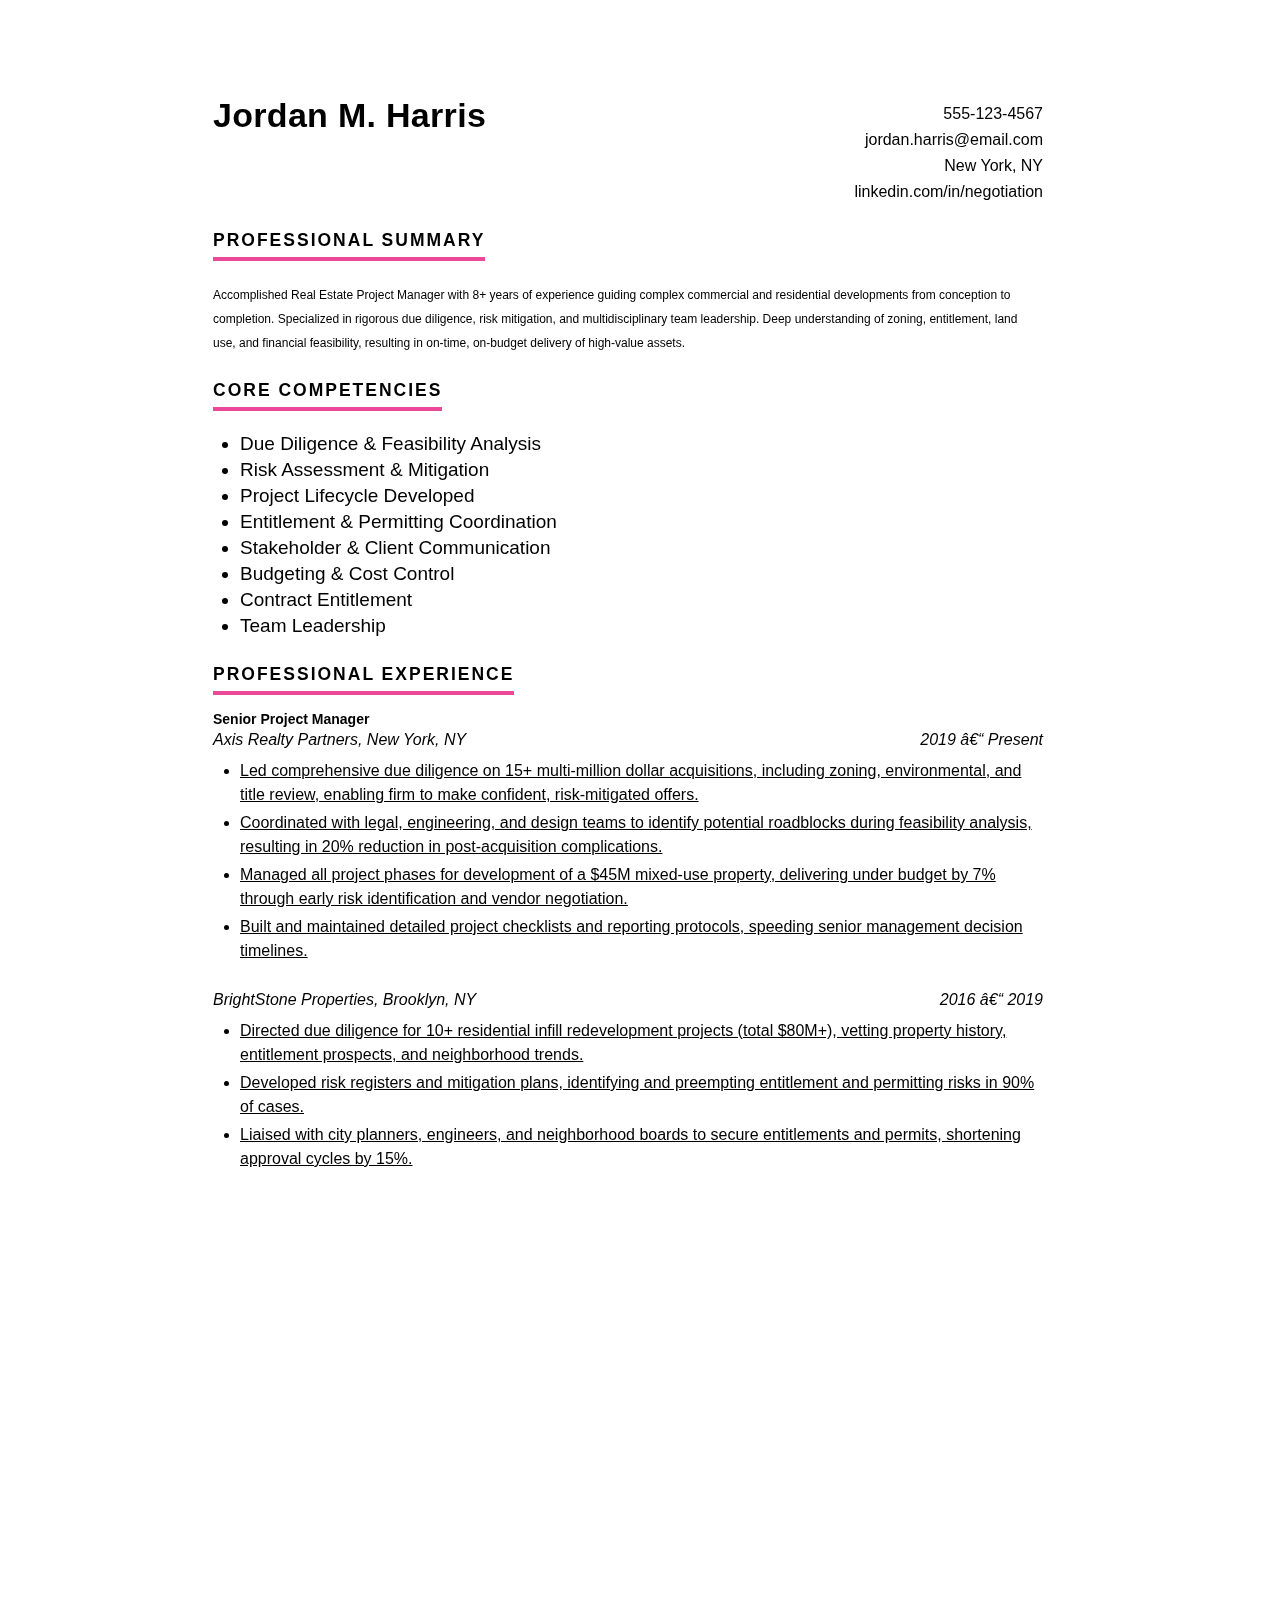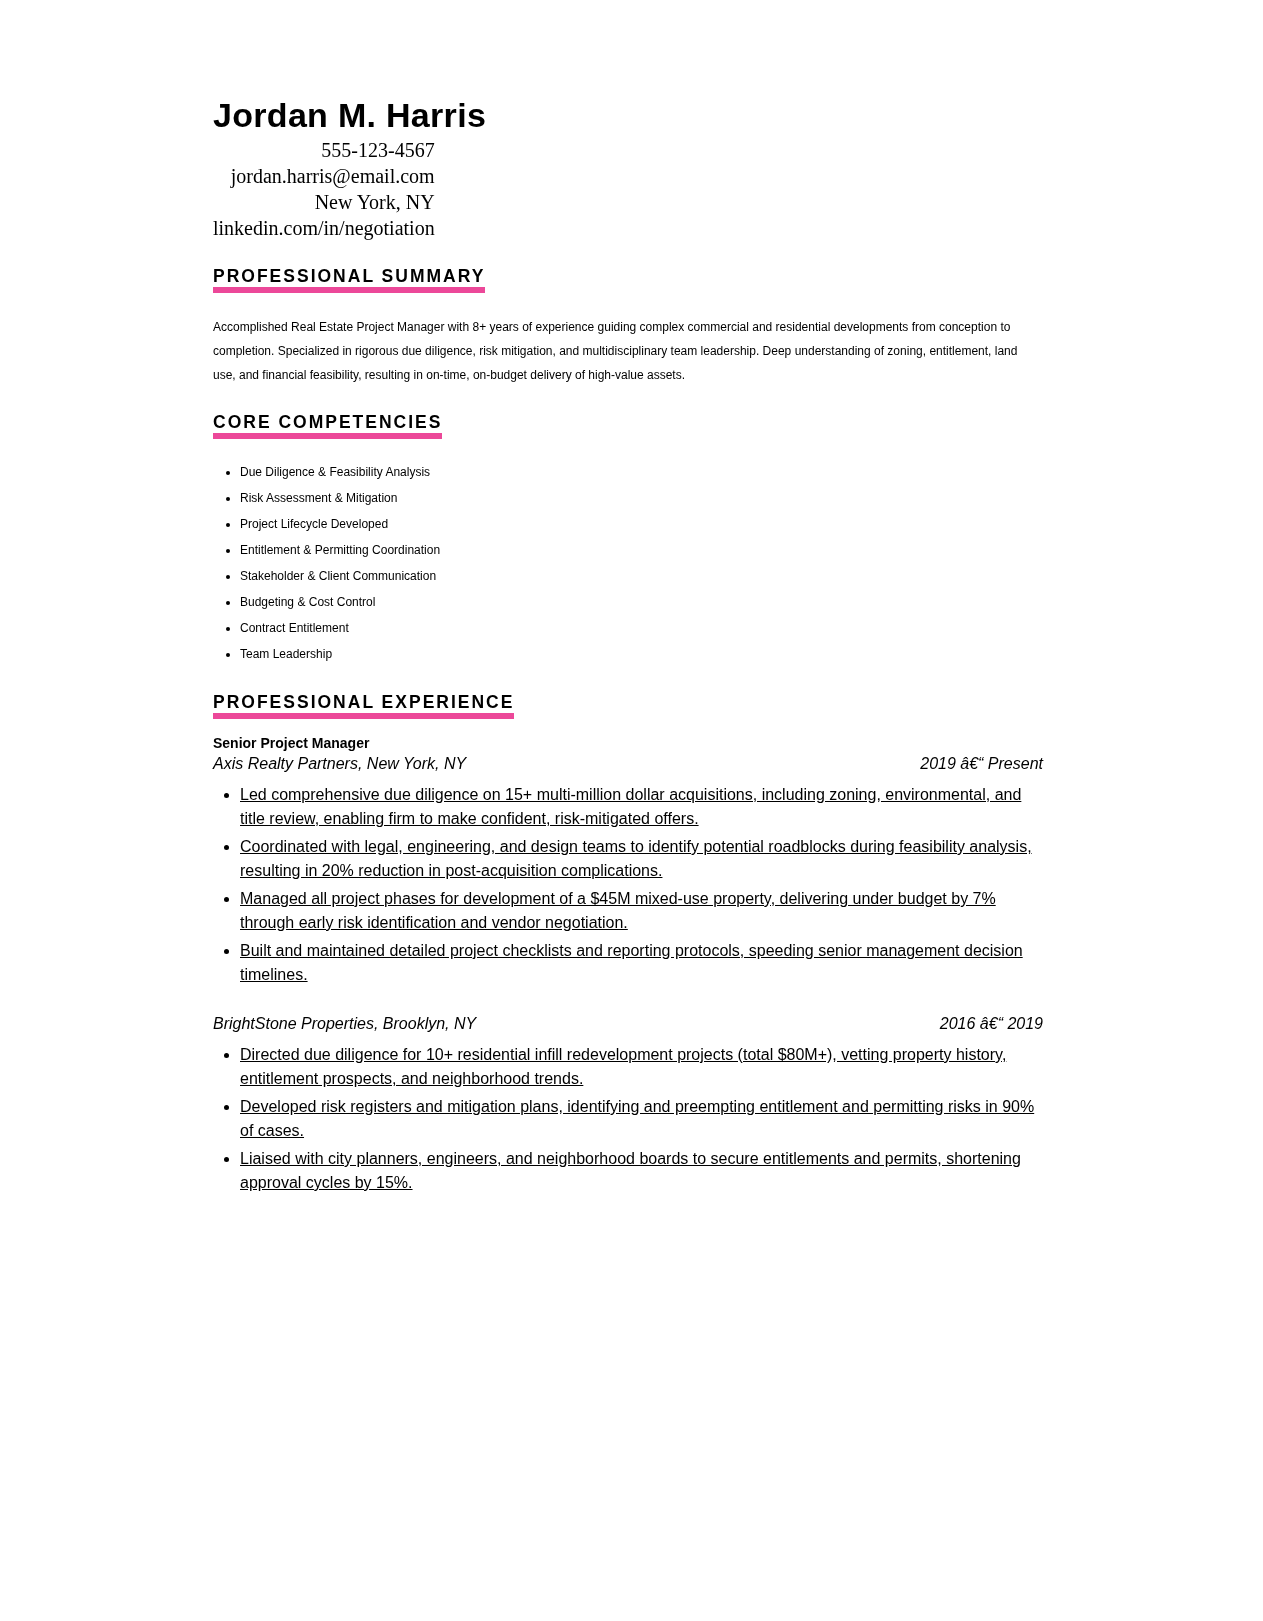--- a/index.html
+++ b/index.html
@@ -16,63 +16,61 @@
     padding: 97px 220px 40px 213px;
     font-family: "Liberation Sans", sans-serif;
     color: #000000;
     overflow: hidden;
   }
   
   .header {
     display: flex;
     justify-content: space-between;
     align-items: flex-start;
-    flex-direction: column;
   }
   .name {
     margin: 0;
     font-size: 34px;
     line-height: 36px;
     font-weight: bold;
     letter-spacing: 0.3px;
   }
   .contact {
     text-align: right;
-    font-size: 20px;
+    font-size: 16px;
     line-height: 26px;
     margin-top: 4px;
-    font-family: Liberation Serif, serif;
   }
   
   .section {
     margin-top: 26px;
   }
   .section-heading {
     display: inline-block;
     margin: 0;
     font-size: 17.5px;
     line-height: 18px;
     font-weight: bold;
     letter-spacing: 2px;
     color: #000000;
-    padding-bottom: 2px;
-    border-bottom: 6px solid #ec4899;
+    padding-bottom: 8px;
+    border-bottom: 4px solid #ec4899;
   }
   .summary-text {
     margin: 22px 0 14px 0;
     font-size: 12px;
     line-height: 24px;
   }
   
   ul.competency-list {
     margin: 20px 0 12px 0;
     padding-left: 27px;
   }
   ul.competency-list li {
-    font-size: 12px;
+    font-size: 19px;
     line-height: 26px;
   }
   
   .job {
     margin-top: 14px;
   }
   .job + .job {
     margin-top: 26px;
   }
   .job-title {

